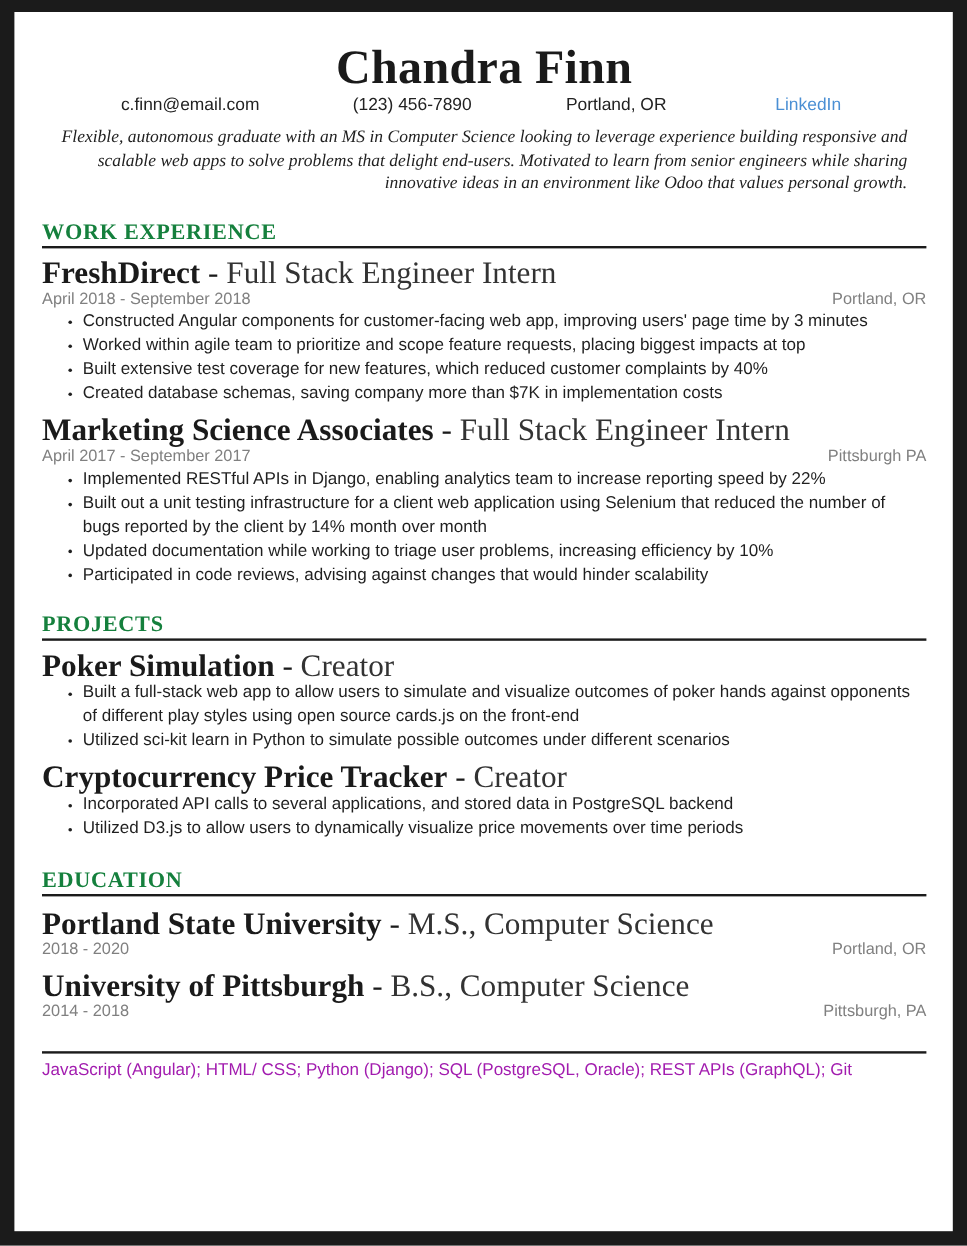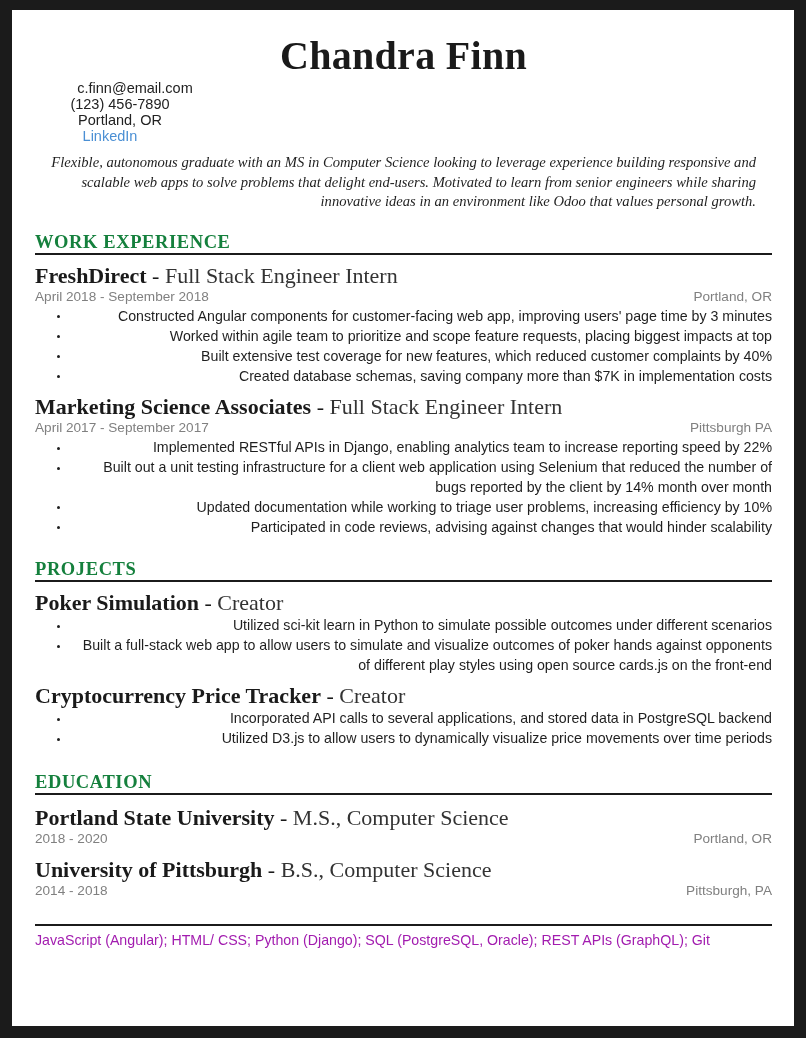--- a/index.html
+++ b/index.html
@@ -45,21 +45,20 @@
     margin: 2px 0 2px 0;
   }
   .contact-row {
     display: flex;
     justify-content: center;
     align-items: baseline;
     gap: 0;
     font-size: 14.5px;
     color: #222222;
     margin-top: 2px;
-    flex-direction: column;
   }
   .contact-item { width: 170px; text-align: center; }
   .contact-item.email { width: 200px; }
   .contact-item.link { width: 150px; }
   .contact-link {
     color: #4a8fd4;
     text-decoration: none;
   }
 
   
@@ -88,21 +87,21 @@
     height: 0;
     border-top: 2.5px solid #1b1b1b;
     margin: 1px 0 5px 0;
   }
 
   
   .entry { margin-top: 9px; }
   .entry:first-of-type { margin-top: 4px; }
   .entry-heading {
     font-family: "Liberation Serif", serif;
-    font-size: 22px;
+    font-size: 26px;
     line-height: 23px;
     color: #1a1a1a;
     white-space: nowrap;
   }
   .entry-org { font-weight: bold; }
   .entry-sep { font-weight: normal; color: #1a1a1a; }
   .entry-role { font-weight: normal; color: #333333; }
 
   .entry-meta {
     display: flex;
@@ -113,21 +112,20 @@
     color: #808080;
     margin-top: 1px;
   }
   .entry-meta .meta-dates { text-align: right; }
   .entry-meta .meta-location { text-align: right; }
 
   ul.bullets {
     list-style: none;
     margin: 2px 0 0 0;
     padding: 0;
-    text-align: right;
   }
   ul.bullets li {
     position: relative;
     padding-left: 34px;
     font-size: 14.2px;
     line-height: 19.5px;
     color: #1f1f1f;
     margin-bottom: 0.5px;
   }
   ul.bullets li::before {
@@ -217,22 +215,22 @@
 
       <section class="section" id="section-projects">
         <h2 class="section-title">PROJECTS</h2>
         <div class="section-rule"></div>
 
         <div class="entry">
           <div class="entry-heading">
             <span class="entry-org">Poker Simulation</span><span class="entry-sep"> - </span><span class="entry-role">Creator</span>
           </div>
           <ul class="bullets">
+            <li>Built a full-stack web app to allow users to simulate and visualize outcomes of poker hands against opponents of different play styles using open source cards.js on the front-end</li>
             <li>Utilized sci-kit learn in Python to simulate possible outcomes under different scenarios</li>
-            <li>Built a full-stack web app to allow users to simulate and visualize outcomes of poker hands against opponents of different play styles using open source cards.js on the front-end</li>
           </ul>
         </div>
 
         <div class="entry">
           <div class="entry-heading">
             <span class="entry-org">Cryptocurrency Price Tracker</span><span class="entry-sep"> - </span><span class="entry-role">Creator</span>
           </div>
           <ul class="bullets">
             <li>Incorporated API calls to several applications, and stored data in PostgreSQL backend</li>
             <li>Utilized D3.js to allow users to dynamically visualize price movements over time periods</li>

